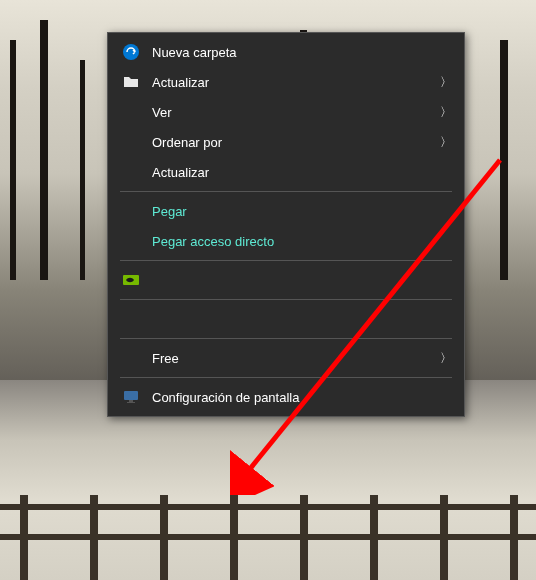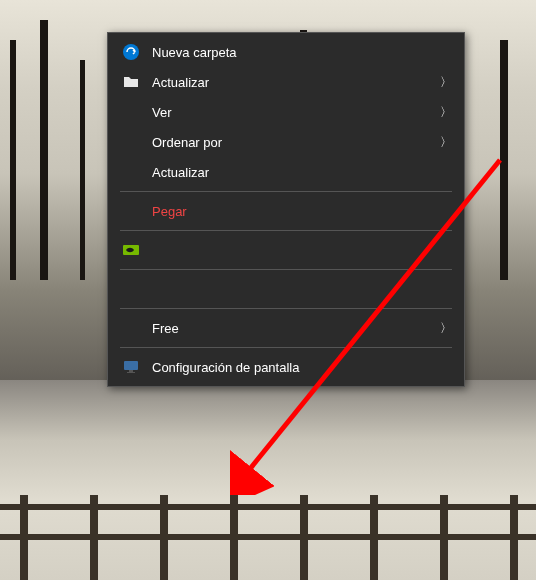--- a/index.html
+++ b/index.html
@@ -7,21 +7,21 @@
 .bg-layer{position:absolute;inset:0}
 .sun{position:absolute;top:30px;left:160px;width:80px;height:80px;background:radial-gradient(circle,#f5f0e0 0%,#e8e0c8 40%,transparent 70%);border-radius:50%}
 .trees{position:absolute;top:0;left:0;right:0;height:280px}
 .tree{position:absolute;background:#1a1612}
 .snow{position:absolute;bottom:0;left:0;right:0;height:200px;background:linear-gradient(180deg,#8a8680 0%,#c8c4b8 30%,#e0dcd0 60%,#d4d0c4 100%)}
 .fence{position:absolute;bottom:0;left:0;right:0;height:90px}
 .fence-post{position:absolute;bottom:0;width:8px;background:#3a3228}
 .fence-rail{position:absolute;left:0;right:0;height:6px;background:#3a3228}
 .menu{position:absolute;top:32px;left:107px;width:358px;background:#2b2b2b;border:1px solid #555;box-shadow:2px 2px 8px rgba(0,0,0,0.5);padding:4px 0}
 .menu-item{display:flex;align-items:center;height:30px;padding:0 12px;color:#fff;font-size:13px;cursor:pointer;position:relative}
-.menu-item.disabled{color:#ef4444;cursor:default}
+.menu-item.disabled{color:#5eead4;cursor:default}
 .icon-slot{width:22px;height:22px;margin-right:10px;display:flex;align-items:center;justify-content:center;flex-shrink:0}
 .chevron{position:absolute;right:12px;color:#fff;font-size:12px}
 .separator{height:1px;background:#555;margin:4px 12px}
 .arrow{position:absolute;top:155px;left:230px;pointer-events:none;z-index:10}
 svg.ico{width:18px;height:18px}
 </style>
 </head>
 <body>
 
 <div class="bg-layer">
@@ -80,20 +80,24 @@
   </div>
   <div class="menu-item">
     <span class="icon-slot"></span>
     <span>Actualizar</span>
   </div>
   <div class="separator"></div>
   <div class="menu-item disabled">
     <span class="icon-slot"></span>
     <span>Pegar</span>
   </div>
+  <div class="menu-item disabled">
+    <span class="icon-slot"></span>
+    <span>Pegar acceso directo</span>
+  </div>
   <div class="separator"></div>
   <div class="menu-item">
     <span class="icon-slot">
         <svg class="ico" viewBox="0 0 18 18">
           <rect x="1" y="4" width="16" height="10" fill="#76b900" rx="1"></rect>
           <path d="M4 9c2-3 6-3 8 0-2 3-6 3-8 0z" fill="#1a1a1a"></path>
         </svg>
       </span>
   </div>
   <div class="separator"></div>

